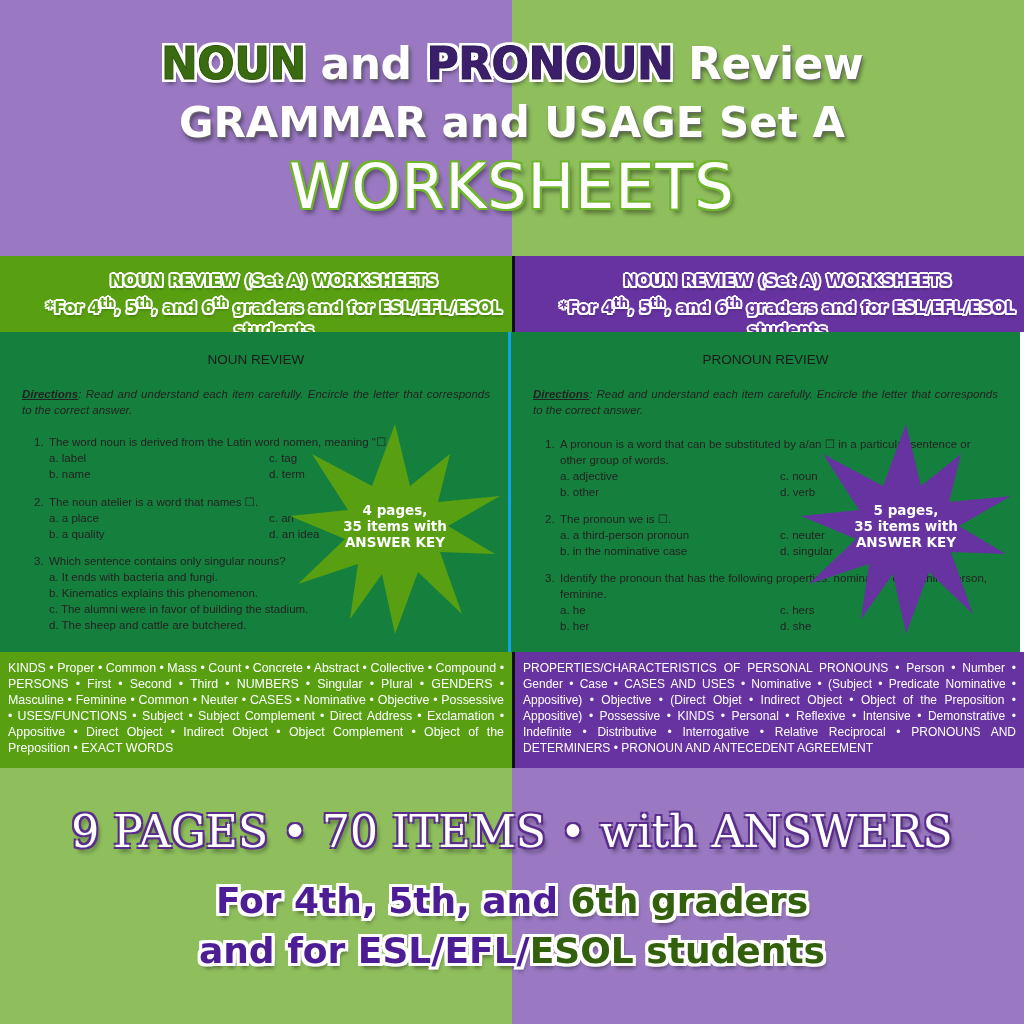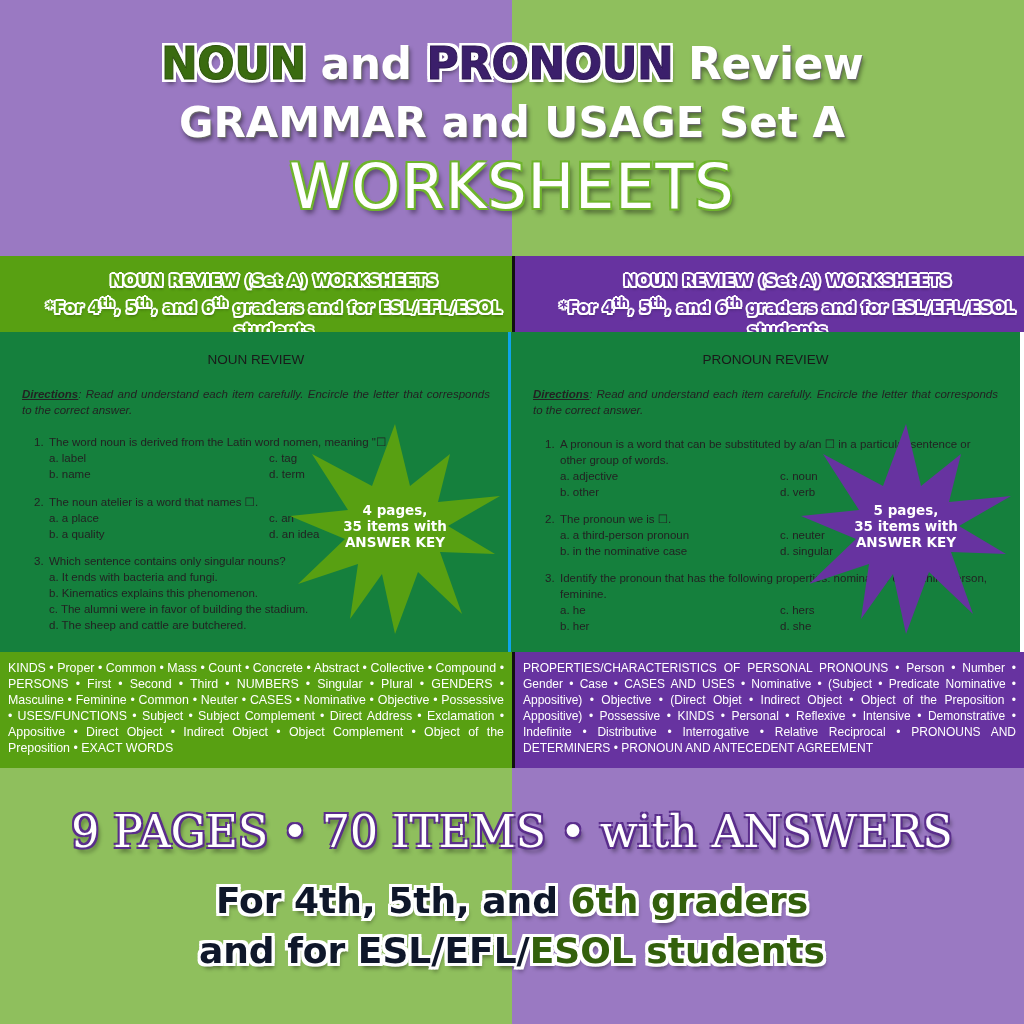--- a/index.html
+++ b/index.html
@@ -74,21 +74,21 @@
   .tags { position: absolute; top: 652px; height: 116px; width: 512px; padding: 8px 8px; color: #ffffff; font-family: "Liberation Sans", sans-serif; font-size: 12.4px; line-height: 16px; text-align: justify; }
   .tags.left { left: 0; background: #58a012; }
   .tags.right { left: 512px; background: #6733a0; border-left: 3px solid #111; font-size: 12px; }
 
   
   .b-line1 { top: 38px; font-size: 44px; font-weight: normal; color: #ffffff; font-family: "DejaVu Serif", serif;
     text-shadow: -2px -2px 0 #5a2d8c, 2px -2px 0 #5a2d8c, -2px 2px 0 #5a2d8c, 2px 2px 0 #5a2d8c, 3px 5px 4px rgba(0,0,0,0.4); }
   .b-line2, .b-line3 { font-size: 36px; font-weight: bold; font-family: "DejaVu Sans", sans-serif; }
   .b-line2 { top: 112px; }
   .b-line3 { top: 162px; }
-  .b-purple { color: #0f172a;
+  .b-purple { color: #4c1d95;
     text-shadow: -3px -3px 0 #fff, 3px -3px 0 #fff, -3px 3px 0 #fff, 3px 3px 0 #fff, 0 3px 0 #fff, 3px 0 0 #fff, 0 -3px 0 #fff, -3px 0 0 #fff, 2px 5px 4px rgba(0,0,0,0.45); }
   .b-green { color: #33600c;
     text-shadow: -3px -3px 0 #fff, 3px -3px 0 #fff, -3px 3px 0 #fff, 3px 3px 0 #fff, 0 3px 0 #fff, 3px 0 0 #fff, 0 -3px 0 #fff, -3px 0 0 #fff, 2px 5px 4px rgba(0,0,0,0.45); }
 </style>
 </head>
 <body>
 
 <div id="top-band" class="band">
   <div class="half left" style="background:#9a79c2;"></div>
   <div class="half right" style="background:#8fbf5d;"></div>

